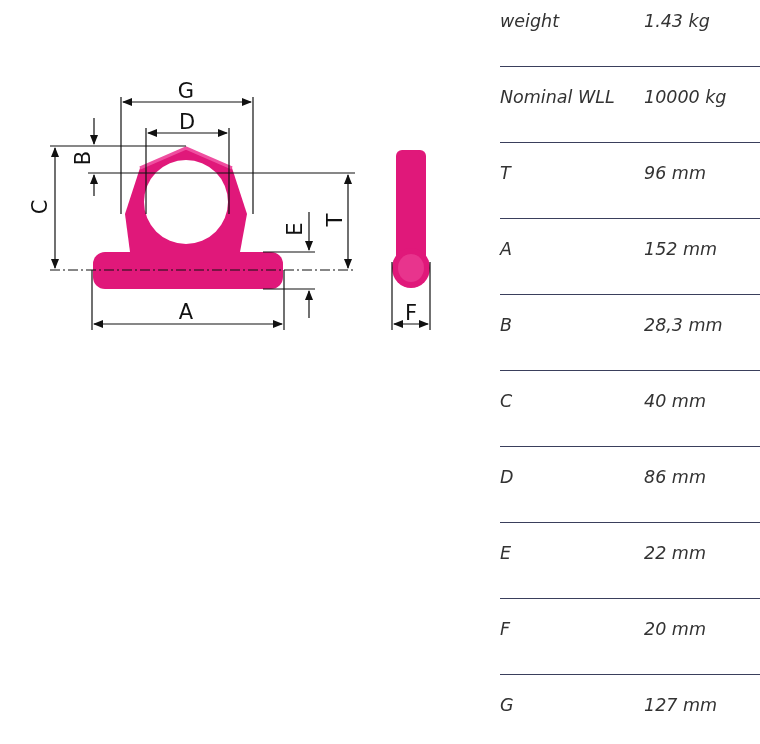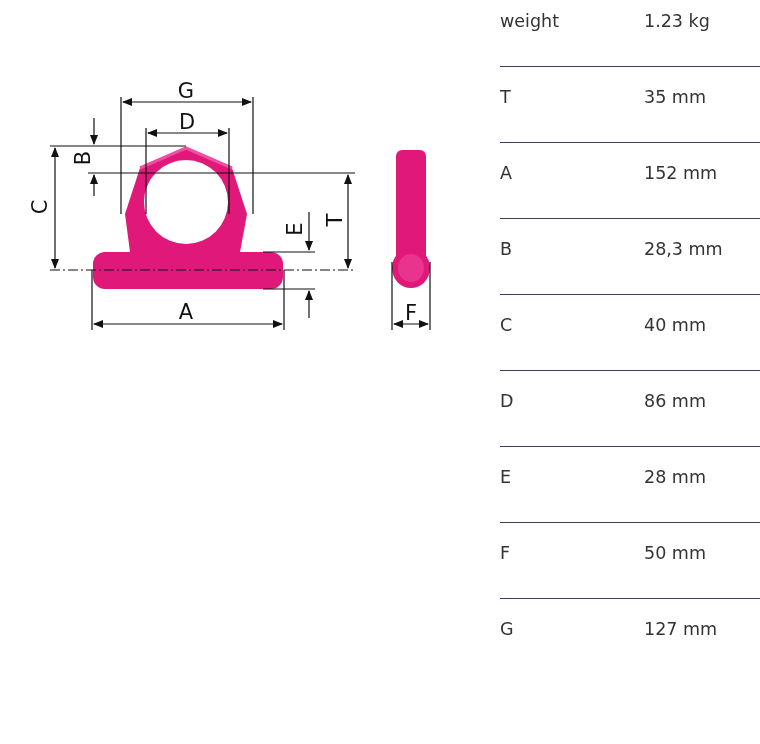--- a/index.html
+++ b/index.html
@@ -1,20 +1,20 @@
 <!DOCTYPE html>
 <html><head>
   <meta charset="utf-8">
   <style>
     html, body { margin: 0; padding: 0; background: #ffffff; }
     body { width: 760px; height: 744px; position: relative; overflow: hidden;
            font-family: "DejaVu Sans", sans-serif; color: #333; }
     .drawing { position: absolute; left: 0; top: 0; width: 470px; height: 360px; }
     .specs { position: absolute; left: 500px; top: 0; width: 260px; }
-    .row { height: 76px; position: relative; }
+    .row { height: 76px; position: relative; font-style: italic; }
     .row .k, .row .v { position: absolute; top: 11px; font-size: 17.5px; color: #333; white-space: nowrap; }
     .row .k { left: 0; }
     .row .v { left: 144px; }
     .row .line { position: absolute; left: 0; right: 0; top: 66px; height: 1px; background: #3a3f5c; }
     .row:last-child .line { display: none; }
     svg text { font-family: "DejaVu Sans", sans-serif; }
   </style>
 </head>
 <body>
 
@@ -83,26 +83,31 @@
       <text transform="translate(90,158) rotate(-90)" text-anchor="middle">B</text>
       <text transform="translate(342,220) rotate(-90)" text-anchor="middle">T</text>
       <text transform="translate(302,229) rotate(-90)" text-anchor="middle">E</text>
     </g>
   </svg>
 </div>
 
 <div class="specs">
   <div class="row">
     <span class="k">weight</span>
-    <span class="v">1.23 kg</span>
+    <span class="v">1.43 kg</span>
+    <div class="line"></div>
+  </div>
+  <div class="row">
+    <span class="k">Nominal WLL</span>
+    <span class="v">10000 kg</span>
     <div class="line"></div>
   </div>
   <div class="row">
     <span class="k">T</span>
-    <span class="v">35 mm</span>
+    <span class="v">96 mm</span>
     <div class="line"></div>
   </div>
   <div class="row">
     <span class="k">A</span>
     <span class="v">152 mm</span>
     <div class="line"></div>
   </div>
   <div class="row">
     <span class="k">B</span>
     <span class="v">28,3 mm</span>
@@ -113,26 +118,26 @@
     <span class="v">40 mm</span>
     <div class="line"></div>
   </div>
   <div class="row">
     <span class="k">D</span>
     <span class="v">86 mm</span>
     <div class="line"></div>
   </div>
   <div class="row">
     <span class="k">E</span>
-    <span class="v">28 mm</span>
+    <span class="v">22 mm</span>
     <div class="line"></div>
   </div>
   <div class="row">
     <span class="k">F</span>
-    <span class="v">50 mm</span>
+    <span class="v">20 mm</span>
     <div class="line"></div>
   </div>
   <div class="row">
     <span class="k">G</span>
     <span class="v">127 mm</span>
 
   </div>
 </div>
 
 </body></html>

